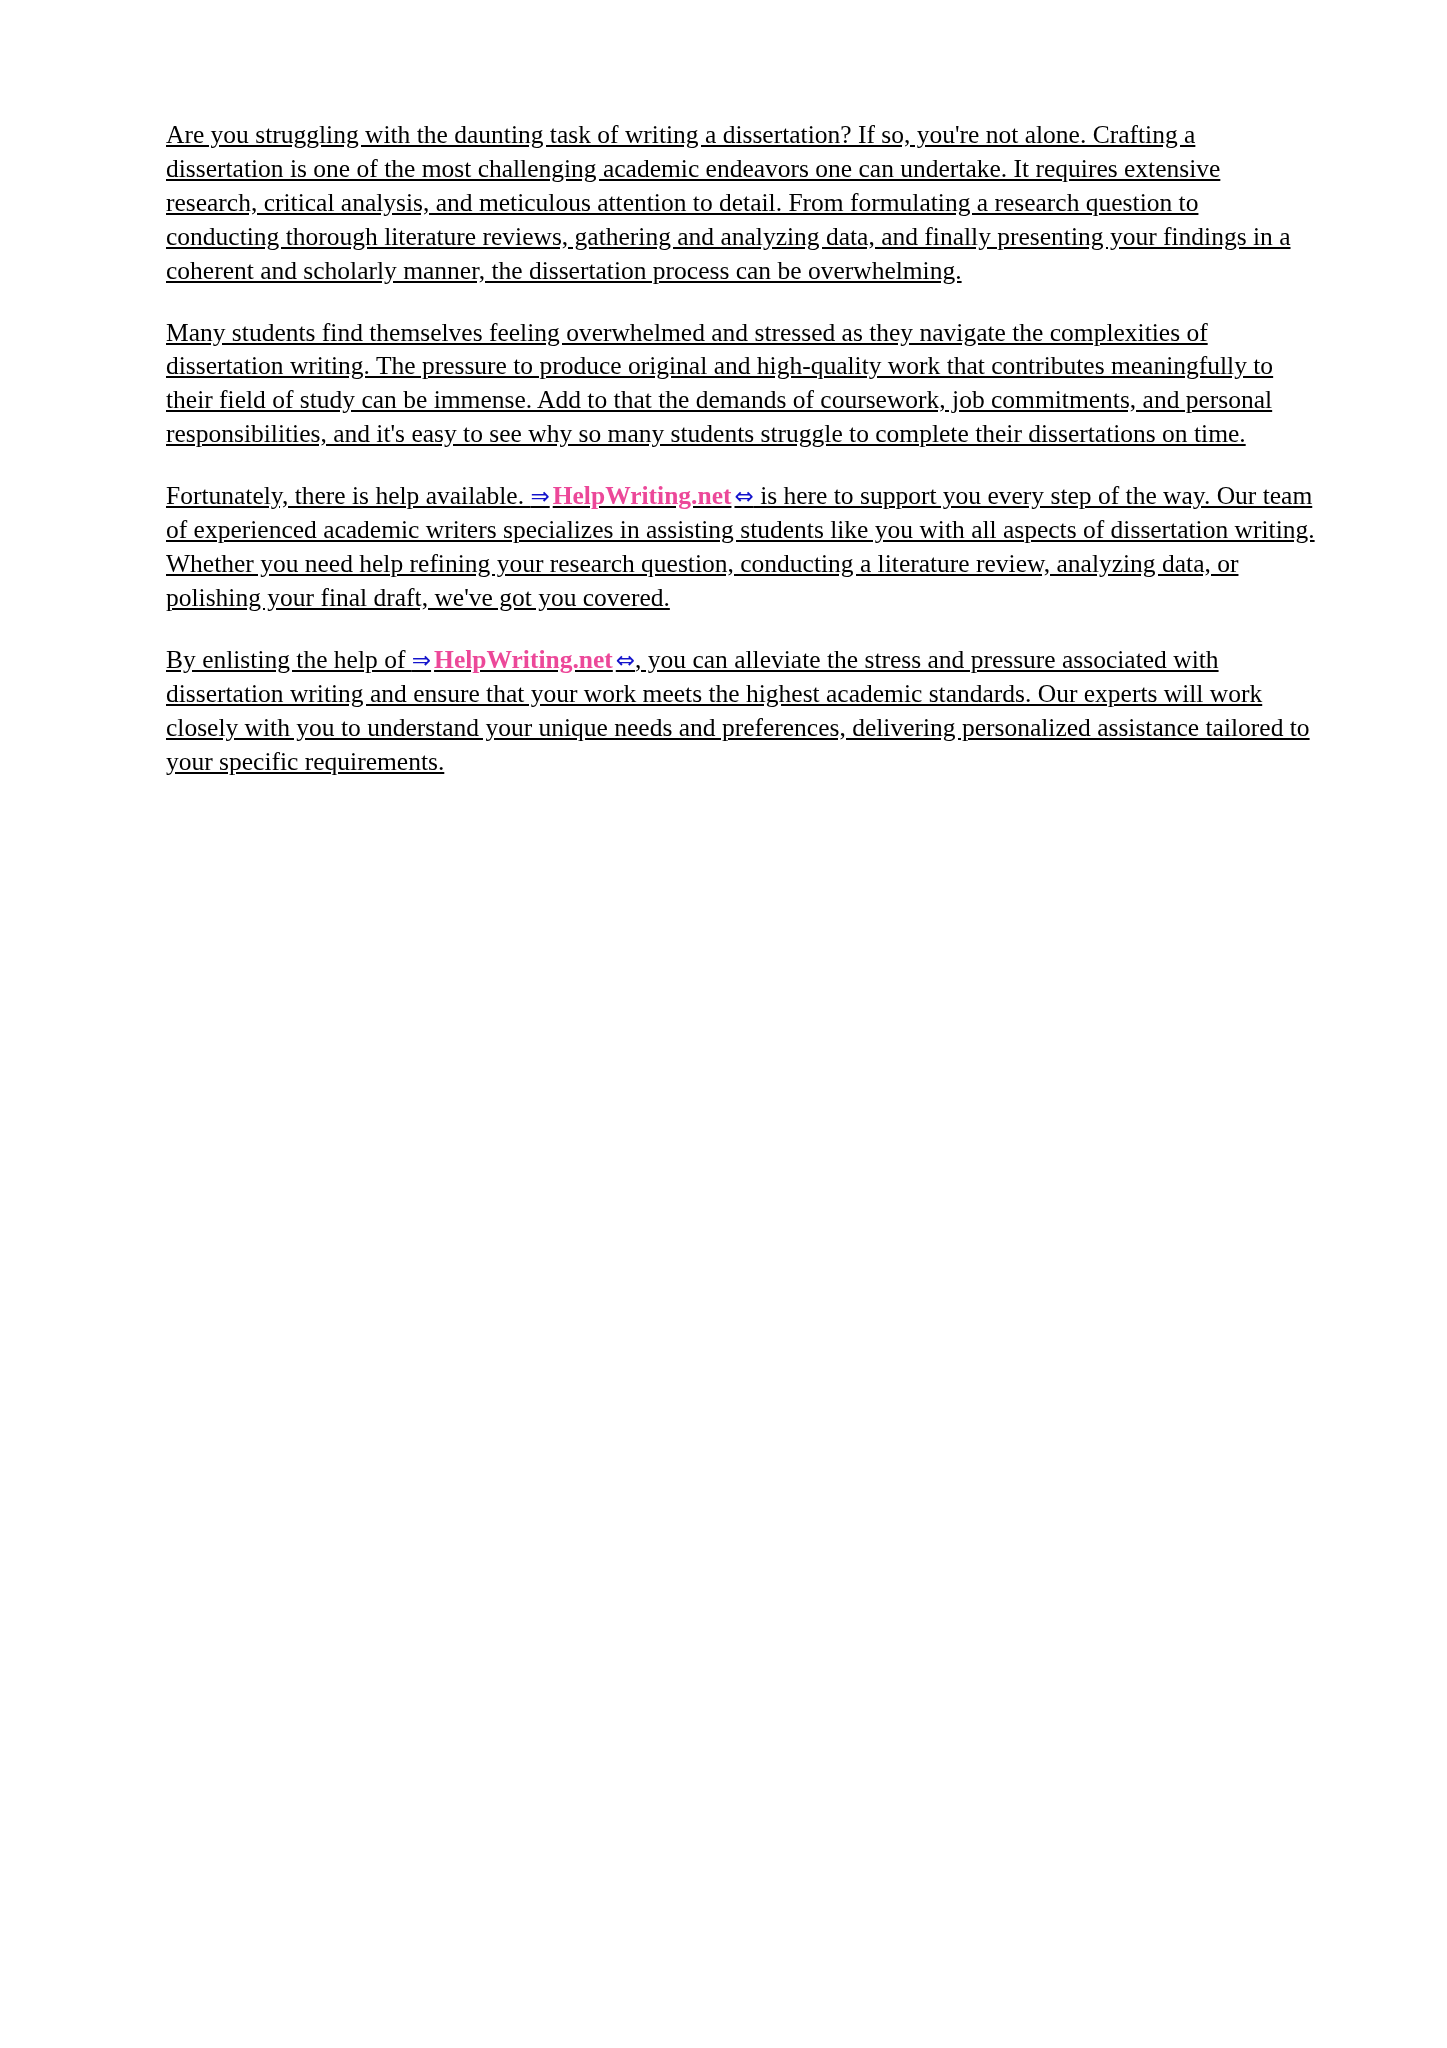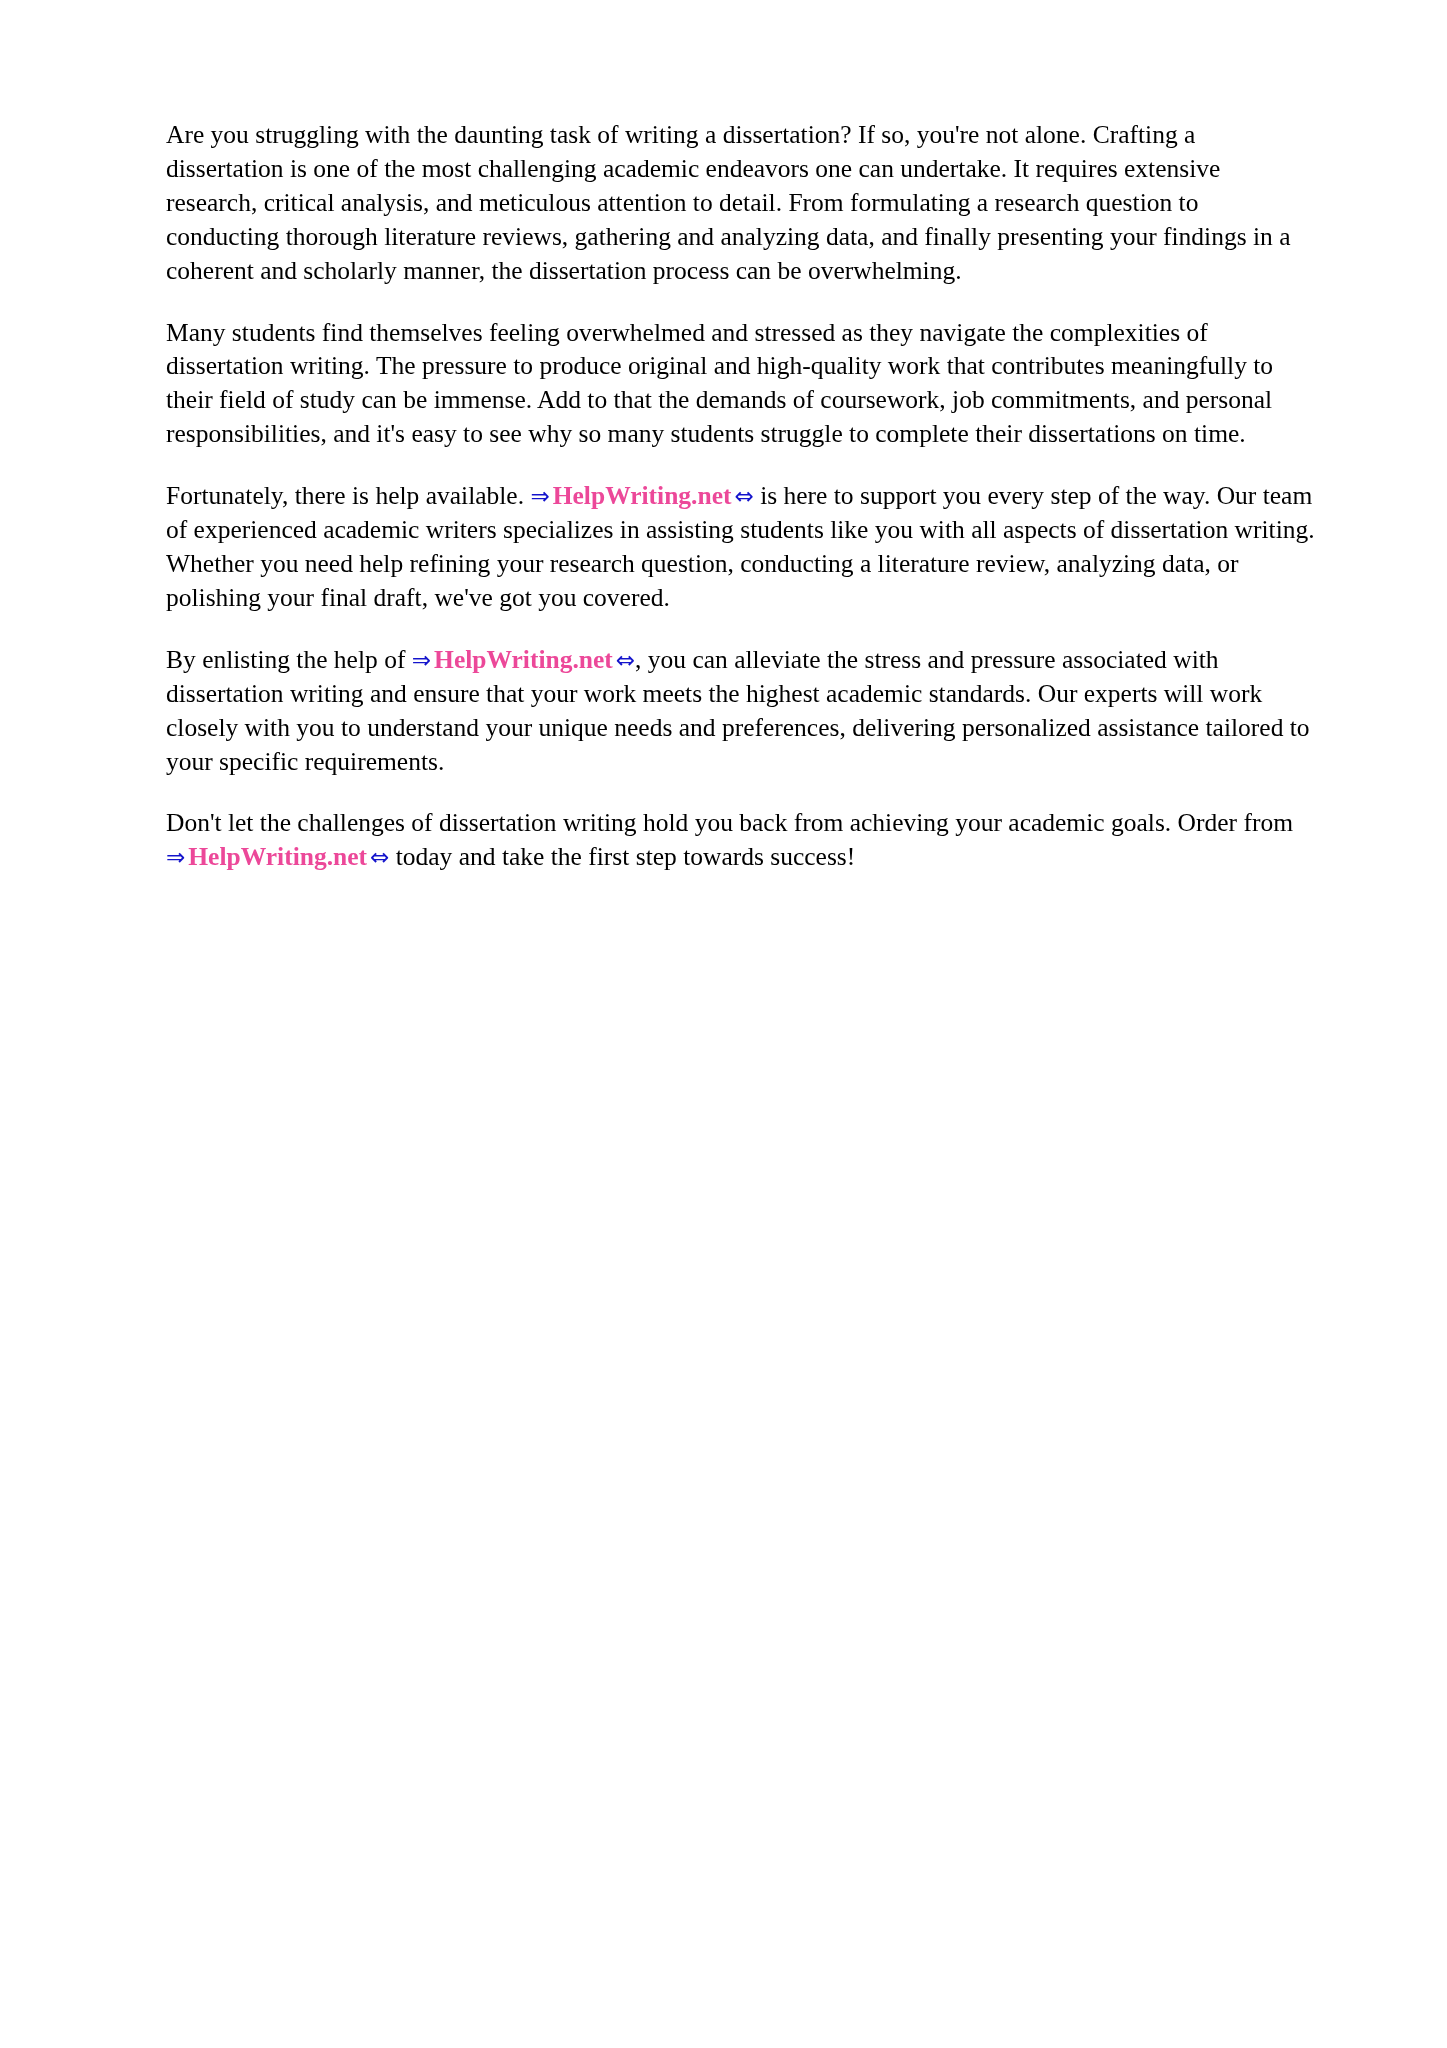--- a/index.html
+++ b/index.html
@@ -14,20 +14,21 @@
     color: #000000;
     -webkit-font-smoothing: antialiased;
   }
   .page {
     box-sizing: border-box;
     width: 1308px;
     height: 2048px;
     padding: 118px 166px 0 166px;
     background: #ffffff;
     position: relative;
+    text-decoration: underline;
   }
   .doc-body {
     width: 1150px;
   }
   p.para {
     margin: 0 0 28px 0;
     font-size: 25.5px;
     line-height: 1.33;
     text-align: left;
     color: #000000;
@@ -67,18 +68,15 @@
     </p>
 
     <p class="para">
       <span>Fortunately, there is help available. </span><span class="arrow arrow-l">⇒</span><a class="link" href="#">HelpWriting.net</a><span class="arrow arrow-r">⇔</span><span> is here to support you every step of the way. Our team of experienced academic writers specializes in assisting students like you with all aspects of dissertation writing. Whether you need help refining your research question, conducting a literature review, analyzing data, or polishing your final draft, we've got you covered.</span>
     </p>
 
     <p class="para">
       <span>By enlisting the help of </span><span class="arrow arrow-l">⇒</span><a class="link" href="#">HelpWriting.net</a><span class="arrow arrow-r">⇔</span><span>, you can alleviate the stress and pressure associated with dissertation writing and ensure that your work meets the highest academic standards. Our experts will work closely with you to understand your unique needs and preferences, delivering personalized assistance tailored to your specific requirements.</span>
     </p>
 
-    <p class="para">
-      <span>Don't let the challenges of dissertation writing hold you back from achieving your academic goals. Order from </span><span class="arrow arrow-l">⇒</span><a class="link" href="#">HelpWriting.net</a><span class="arrow arrow-r">⇔</span><span> today and take the first step towards success!</span>
-    </p>
 
   </div>
 </div>
 
 </body></html>

